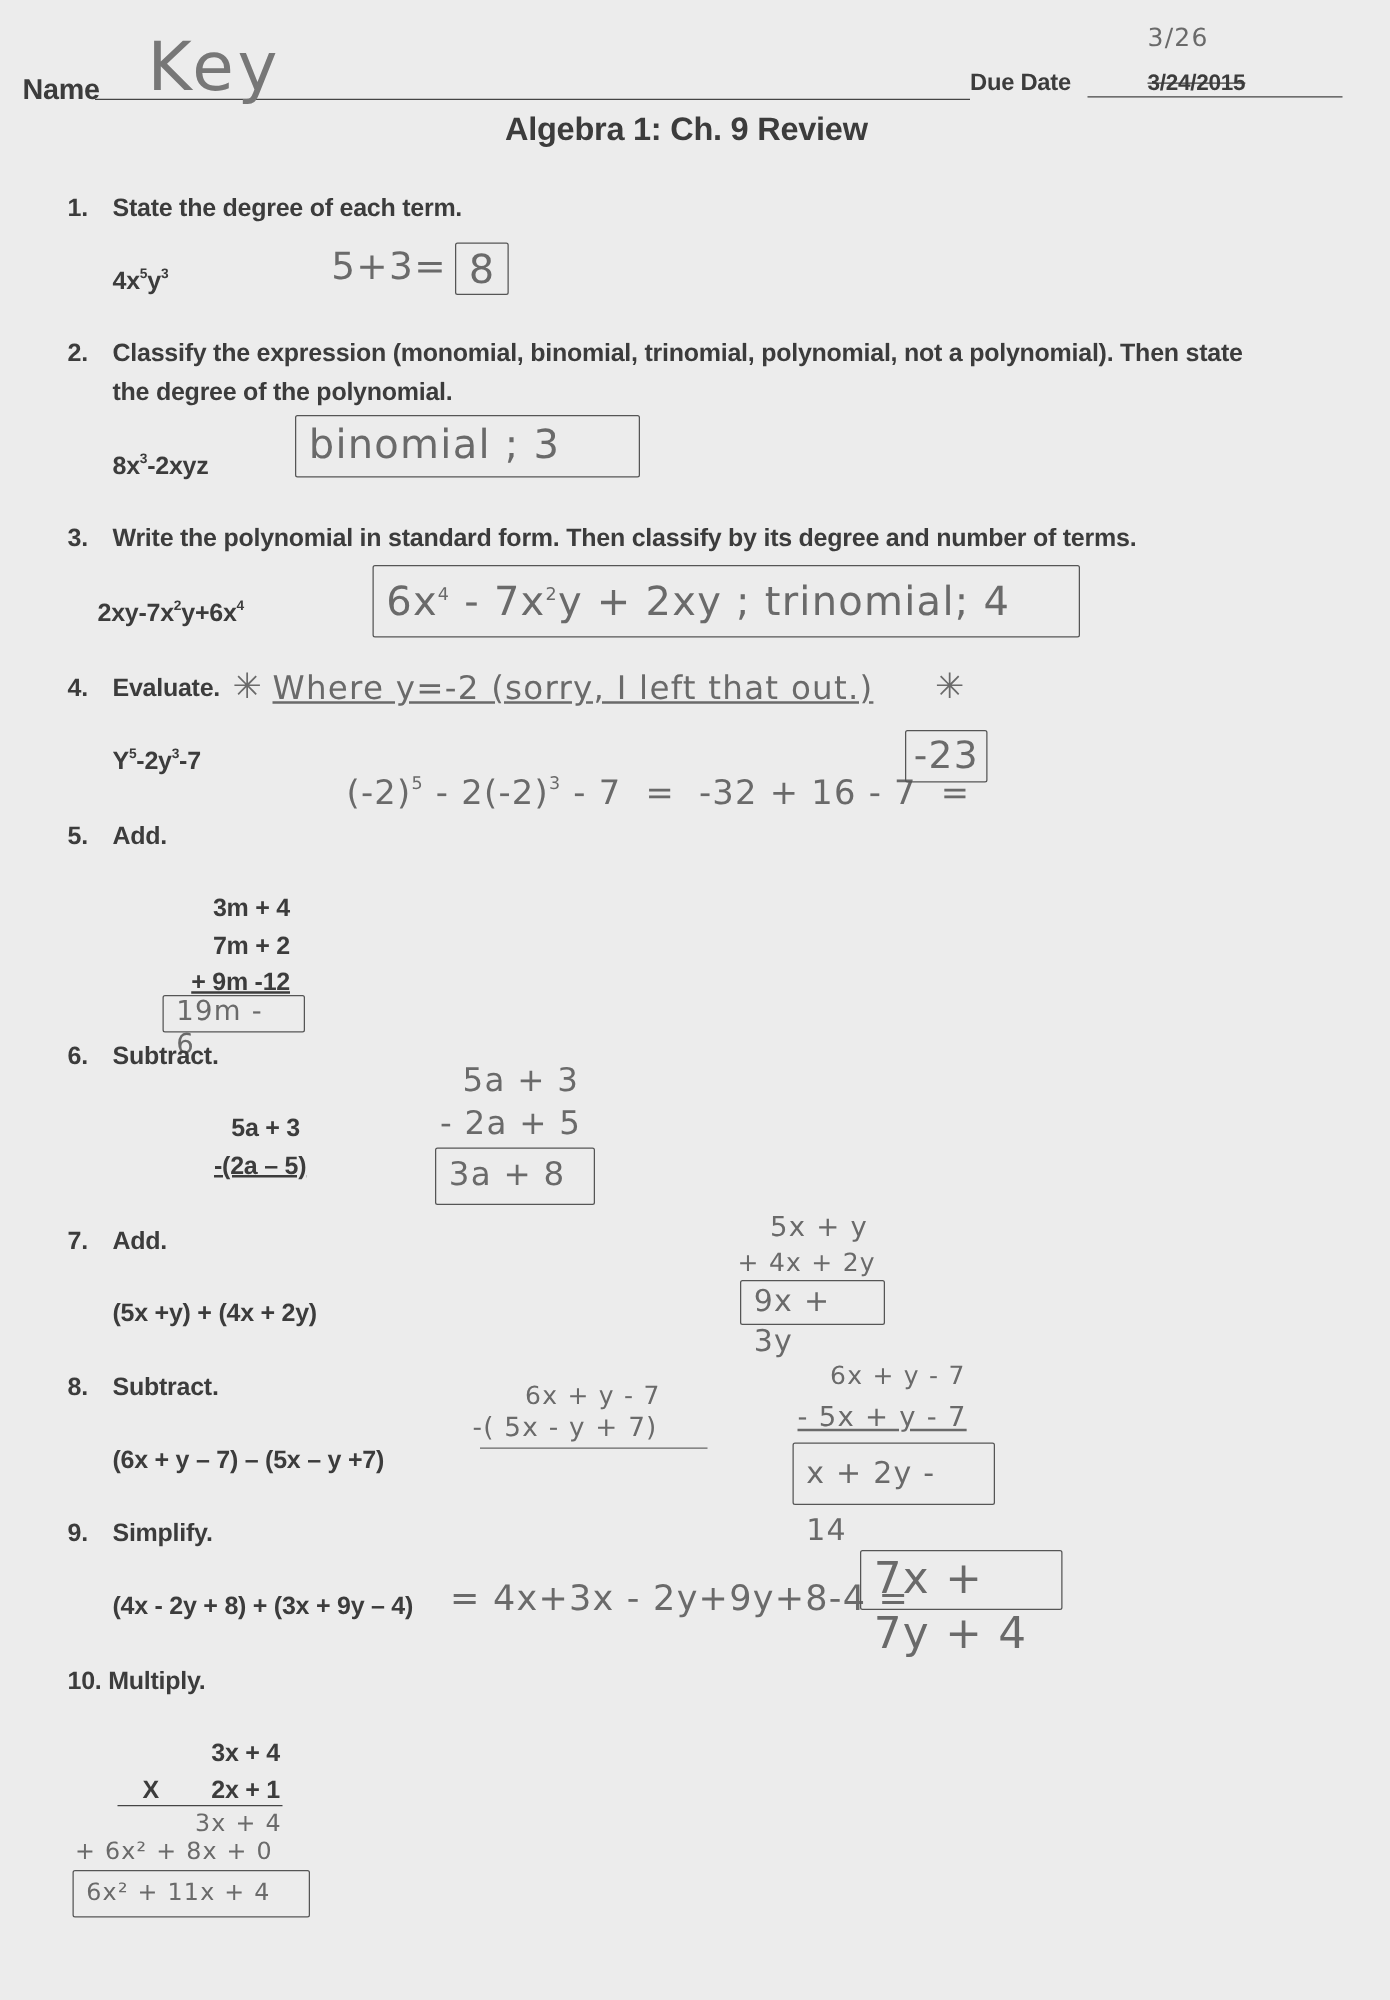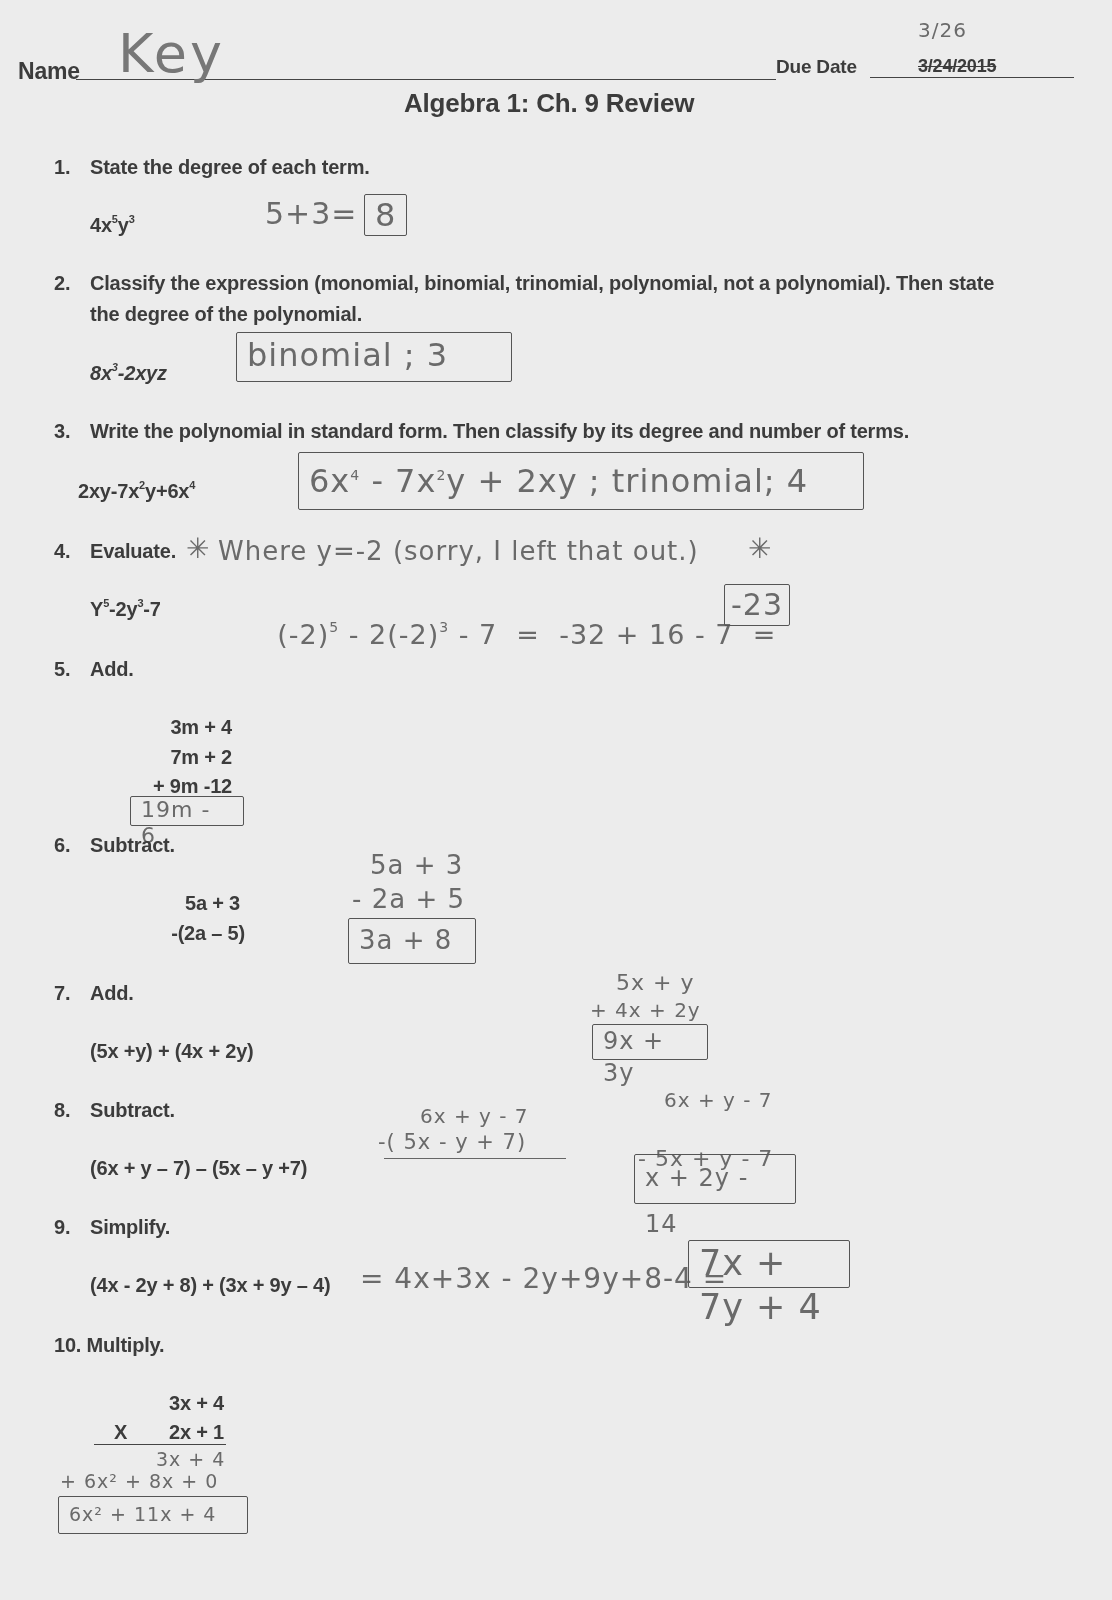--- a/index.html
+++ b/index.html
@@ -21,21 +21,21 @@
       font-style: normal;
       letter-spacing: 1px;
     }
     .hbox {
       border: 1.6px solid #555;
       border-radius: 2px;
       padding: 0 10px;
     }
     sup { font-size: 11px; vertical-align: 9px; line-height: 0; }
     .hand sup { font-size: 14px; vertical-align: 12px; }
-    .uline { }
+    .uline { text-decoration: underline; }
     .strike { text-decoration: line-through; }
     .rule { position: absolute; border-top: 1.5px solid #444; }
     .num-col { text-align: right; }
   </style>
 </head>
 <body>
 
 <div class="abs print" style="left:18px; top:58px; font-size:23px;">Name</div>
 <div class="rule" style="left:76px; top:79px; width:700px;"></div>
 <div class="abs hand" style="left:118px; top:22px; font-size:54px; color:#777; letter-spacing:3px;">Key</div>
@@ -53,21 +53,21 @@
 <div class="abs print" style="left:90px; top:214px;">
   <span>4x</span><sup>5</sup><span>y</span><sup>3</sup>
 </div>
 <div class="abs hand" style="left:265px; top:196px; font-size:30px;">5+3=</div>
 <div class="abs hand hbox" style="left:364px; top:194px; font-size:32px; height:40px; line-height:40px;">8</div>
 
 <div class="abs print" style="left:54px; top:272px;">
   <span class="qnum">2.</span><span>Classify the expression (monomial, binomial, trinomial, polynomial, not a polynomial). Then state</span>
 </div>
 <div class="abs print" style="left:90px; top:303px;">the degree of the polynomial.</div>
-<div class="abs print" style="left:90px; top:362px;font-style:italic;">
+<div class="abs print" style="left:90px; top:362px;">
   <span>8x</span><sup>3</sup><span>-2xyz</span>
 </div>
 <div class="abs hand hbox" style="left:236px; top:332px; width:254px; height:48px; line-height:44px; font-size:32px;">binomial ; 3</div>
 
 <div class="abs print" style="left:54px; top:420px;">
   <span class="qnum">3.</span><span>Write the polynomial in standard form. Then classify by its degree and number of terms.</span>
 </div>
 <div class="abs print" style="left:78px; top:480px;">
   <span>2xy-7x</span><sup>2</sup><span>y+6x</span><sup>4</sup>
 </div>
@@ -115,21 +115,21 @@
 <div class="abs hand hbox" style="left:592px; top:1024px; width:94px; height:34px; line-height:32px; font-size:24px;">9x + 3y</div>
 
 <div class="abs print" style="left:54px; top:1099px;">
   <span class="qnum">8.</span><span>Subtract.</span>
 </div>
 <div class="abs print" style="left:90px; top:1157px;">(6x + y – 7) – (5x – y +7)</div>
 <div class="abs hand" style="left:420px; top:1104px; font-size:20px;">6x + y - 7</div>
 <div class="abs hand" style="left:378px; top:1130px; font-size:21px;">-( 5x - y + 7)</div>
 <div class="rule" style="left:384px; top:1158px; width:182px; border-top-width:1.2px; border-color:#666;"></div>
 <div class="abs hand" style="left:664px; top:1088px; font-size:20px;">6x + y - 7</div>
-<div class="abs hand" style="left:638px; top:1146px; font-size:22px;">- 5x + y - 7</div>
+<div class="abs hand" style="left:638px; top:1122px; font-size:22px;text-decoration:underline;">- 5x + y - 7</div>
 <div class="abs hand hbox" style="left:634px; top:1154px; width:140px; height:48px; line-height:46px; font-size:24px;">x + 2y - 14</div>
 
 <div class="abs print" style="left:54px; top:1216px;">
   <span class="qnum">9.</span><span>Simplify.</span>
 </div>
 <div class="abs print" style="left:90px; top:1274px;">(4x - 2y + 8) + (3x + 9y – 4)</div>
 <div class="abs hand" style="left:360px; top:1262px; font-size:28px;">= 4x+3x - 2y+9y+8-4 =</div>
 <div class="abs hand hbox" style="left:688px; top:1240px; width:140px; height:46px; line-height:44px; font-size:35px;">7x + 7y + 4</div>
 
 <div class="abs print" style="left:54px; top:1334px;">

